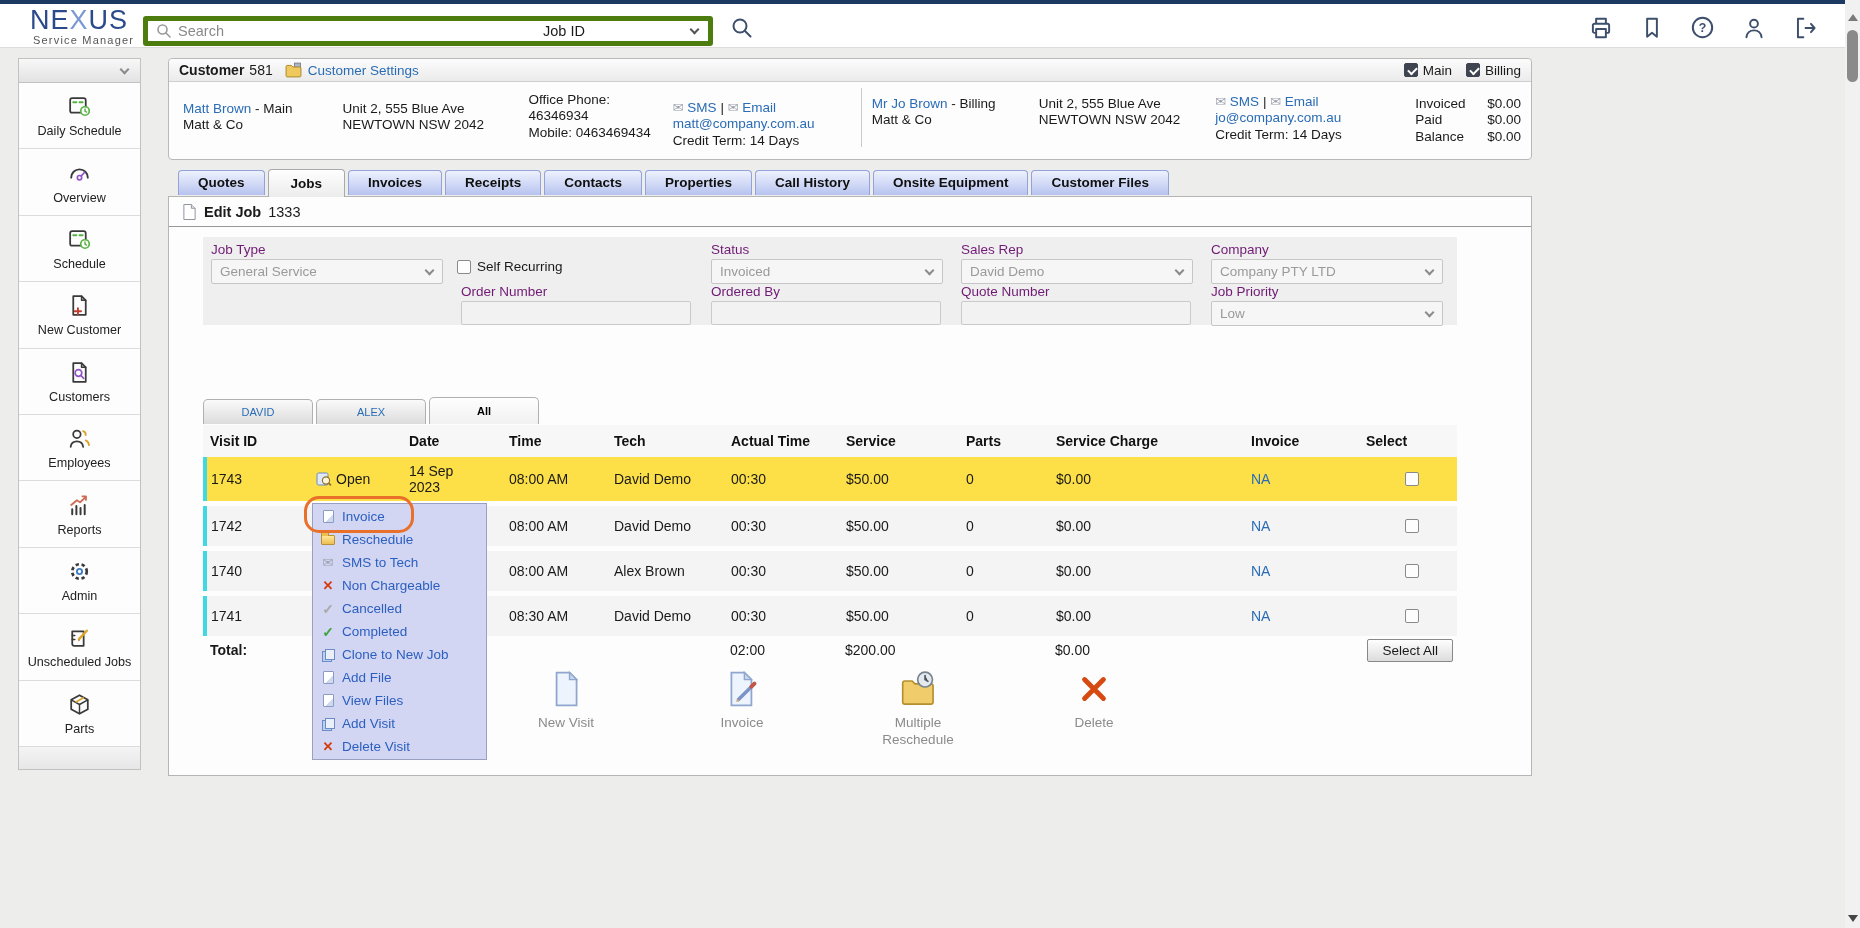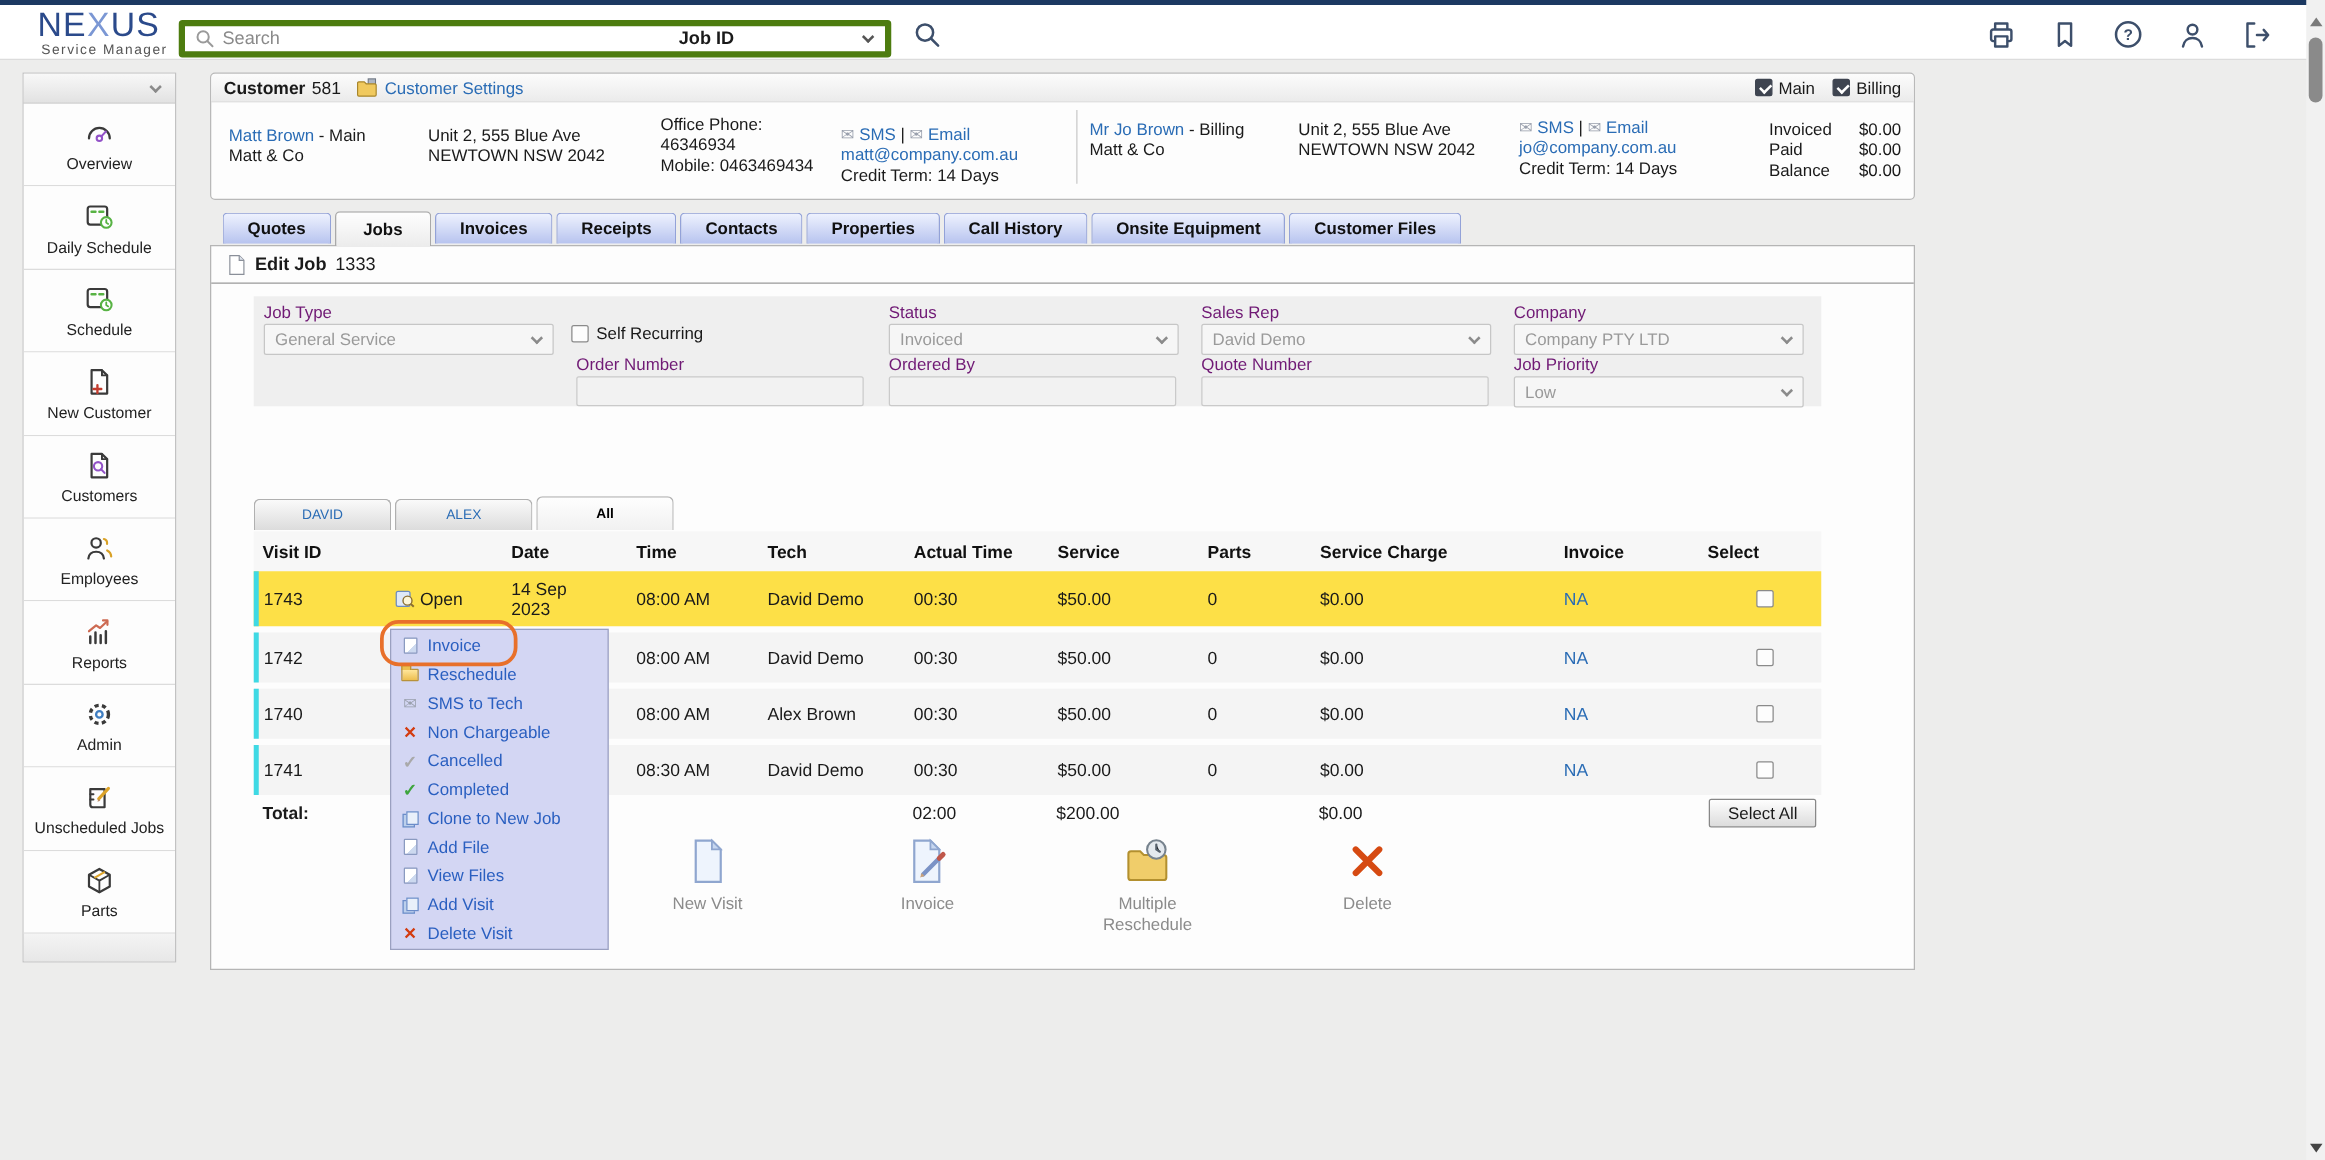--- a/index.html
+++ b/index.html
@@ -13,21 +13,21 @@
   .logo { position:absolute; left:30px; top:3px; line-height:1; }
   .logo-main { font-size:27px; letter-spacing:1px; color:#2b4a8b; font-weight:400; }
   .logo-x { color:#7b97d4; }
   .logo-sub { font-size:11px; color:#555; letter-spacing:1.2px; margin-top:1px; margin-left:3px; }
   .search-wrap { position:absolute; left:143px; top:12px; width:570px; height:30px; background:#fff;
                  border:5px solid #4d7c0f; border-radius:3px; display:flex; align-items:center; }
   .search-wrap svg { margin:0 6px 0 8px; flex:0 0 auto; }
   .search-input { flex:1; border:none; outline:none; font-size:14.5px; color:#333; font-family:inherit; background:transparent; }
   .search-input::placeholder { color:#8a8a8a; }
   .search-cat { width:215px; height:100%; display:flex; align-items:center; cursor:default; }
-  .search-cat .cat-txt { font-size:14.5px; color:#1a1a1a; margin-left:50px; flex:1;font-weight:bold; }
+  .search-cat .cat-txt { font-size:14.5px; color:#1a1a1a; margin-left:50px; flex:1; }
   .chev { width:7px; height:7px; border-right:2px solid #555; border-bottom:2px solid #555;
           transform:rotate(45deg); margin-right:10px; margin-top:-3px; flex:0 0 auto; }
   .search-go { position:absolute; left:728px; top:10px; width:28px; height:28px; display:flex; align-items:center; justify-content:center; cursor:pointer; }
   .tb-icons { position:absolute; right:42px; top:10px; display:flex; gap:24px; align-items:center; }
   .tb-ic { width:27px; height:27px; display:flex; align-items:center; justify-content:center; cursor:pointer; }
 
   
   .vscroll { position:absolute; right:0; top:0; width:15px; height:928px; background:#f1f1f1; z-index:9; }
   .vs-up { position:absolute; top:14px; left:3px; width:0; height:0; border-left:5px solid transparent; border-right:5px solid transparent; border-bottom:7px solid #7a7a7a; }
   .vs-thumb { position:absolute; top:30px; left:2px; width:11px; height:52px; background:#8a8a8a; border-radius:6px; }
@@ -227,34 +227,34 @@
     <div class="vs-down"></div>
   </div>
 
   <div id="sidebar">
     <div class="side-head">
         <span class="chev"></span>
       </div>
 
     <div class="side-item">
       <svg width="27" height="27" viewBox="0 0 26 26" fill="none" stroke-linecap="round">
-          <path d="M5 17a8 8 0 0 1 16 0" stroke="#3a3a3a" stroke-width="1.8"></path>
-          <circle cx="13" cy="17" r="2.1" stroke="#9353c8" stroke-width="1.6"></circle>
-          <path d="M14.7 15.3L18 11.8" stroke="#9353c8" stroke-width="1.6"></path>
-        </svg>
-      <span class="lbl">Overview</span>
-    </div>
-    <div class="side-item">
-      <svg width="27" height="27" viewBox="0 0 26 26" fill="none" stroke-linecap="round">
           <rect x="4" y="5" width="15" height="14" rx="2" stroke="#3a3a3a" stroke-width="1.7"></rect>
           <path d="M7 9h3M13 9h3" stroke="#58b344" stroke-width="1.9"></path>
           <circle cx="18.3" cy="17.3" r="4.1" fill="#fff" stroke="#58b344" stroke-width="1.6"></circle>
           <path d="M18.3 15.4v2l1.5 1" stroke="#58b344" stroke-width="1.4"></path>
         </svg>
       <span class="lbl">Daily Schedule</span>
+    </div>
+    <div class="side-item">
+      <svg width="27" height="27" viewBox="0 0 26 26" fill="none" stroke-linecap="round">
+          <path d="M5 17a8 8 0 0 1 16 0" stroke="#3a3a3a" stroke-width="1.8"></path>
+          <circle cx="13" cy="17" r="2.1" stroke="#9353c8" stroke-width="1.6"></circle>
+          <path d="M14.7 15.3L18 11.8" stroke="#9353c8" stroke-width="1.6"></path>
+        </svg>
+      <span class="lbl">Overview</span>
     </div>
     <div class="side-item">
       <svg width="27" height="27" viewBox="0 0 26 26" fill="none" stroke-linecap="round">
           <rect x="4" y="5" width="15" height="14" rx="2" stroke="#3a3a3a" stroke-width="1.7"></rect>
           <path d="M7 9h3M13 9h3" stroke="#58b344" stroke-width="1.9"></path>
           <circle cx="18.3" cy="17.3" r="4.1" fill="#fff" stroke="#58b344" stroke-width="1.6"></circle>
           <path d="M18.3 15.4v2l1.5 1" stroke="#58b344" stroke-width="1.4"></path>
         </svg>
       <span class="lbl">Schedule</span>
     </div>

